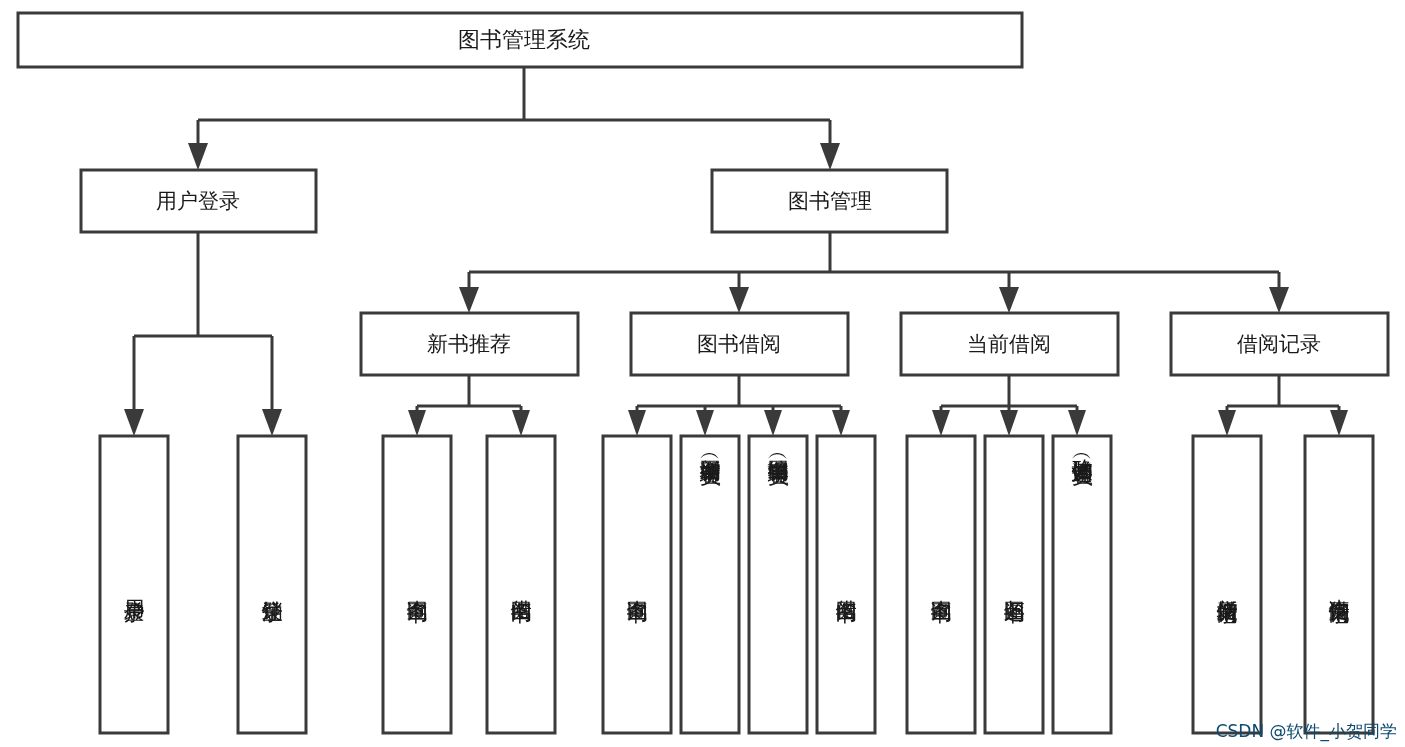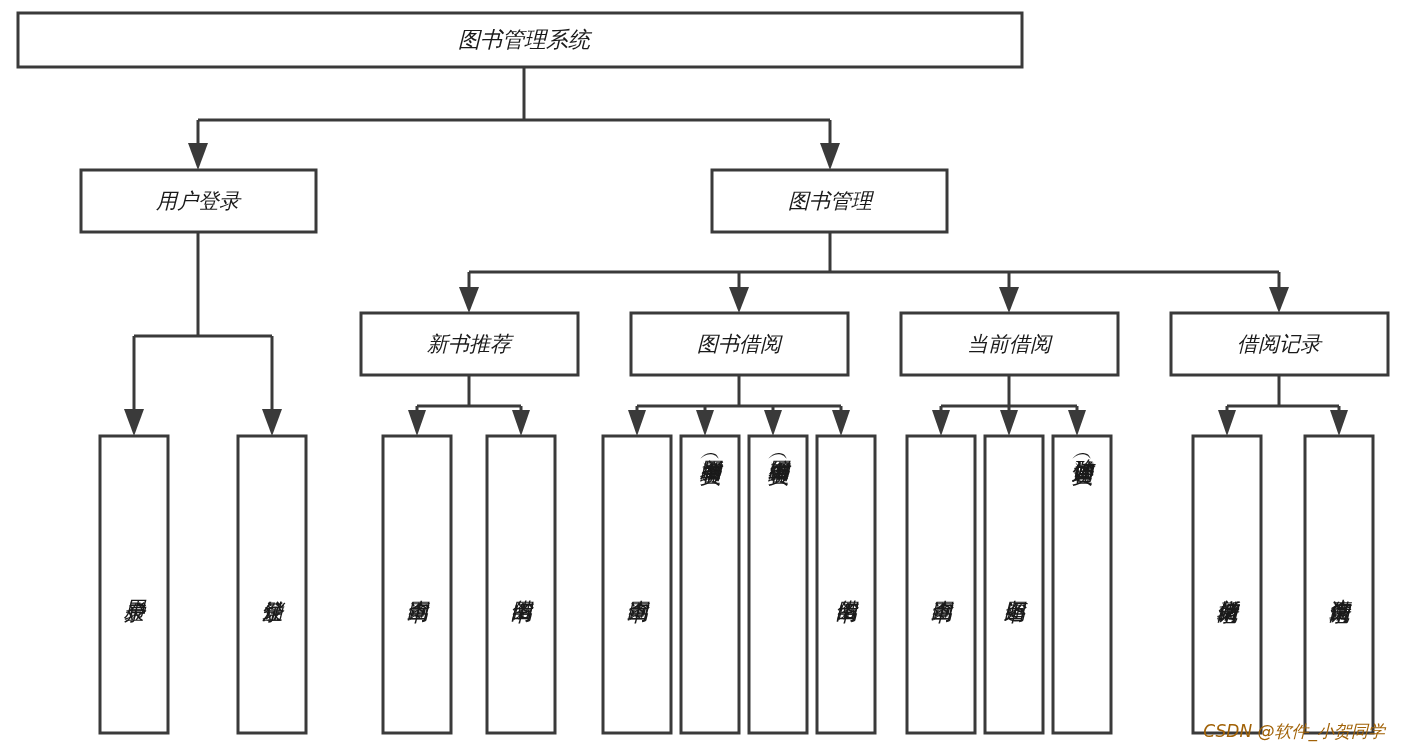--- a/index.html
+++ b/index.html
@@ -12,21 +12,20 @@
     width: 1405px;
     height: 747px;
     overflow: hidden;
     font-family: "DejaVu Sans", "Liberation Sans", sans-serif;
   }
   #diagram-root {
     position: relative;
     width: 1405px;
     height: 747px;
     background: #ffffff;
-    font-style: italic;
   }
   svg.tree {
     position: absolute;
     top: 0;
     left: 0;
     width: 1405px;
     height: 747px;
     display: block;
   }
   .node-box {
@@ -70,25 +69,25 @@
     font-size: 21px;
     line-height: 1.08;
     color: #1a1a1a;
     writing-mode: vertical-rl;
     text-orientation: upright;
     letter-spacing: 1px;
     white-space: nowrap;
   }
   .watermark {
     position: absolute;
-    right: 20px;
+    right: 8px;
     bottom: 4px;
     font-family: "DejaVu Sans", "Liberation Sans", sans-serif;
     font-size: 17px;
-    color: #a16207;
+    color: #0c4a6e;
     white-space: nowrap;
     pointer-events: none;
   }
 </style>
 </head>
 <body>
 
 <div id="diagram-root">
 
   <svg class="tree" viewBox="0 0 1405 747" xmlns="http://www.w3.org/2000/svg">

